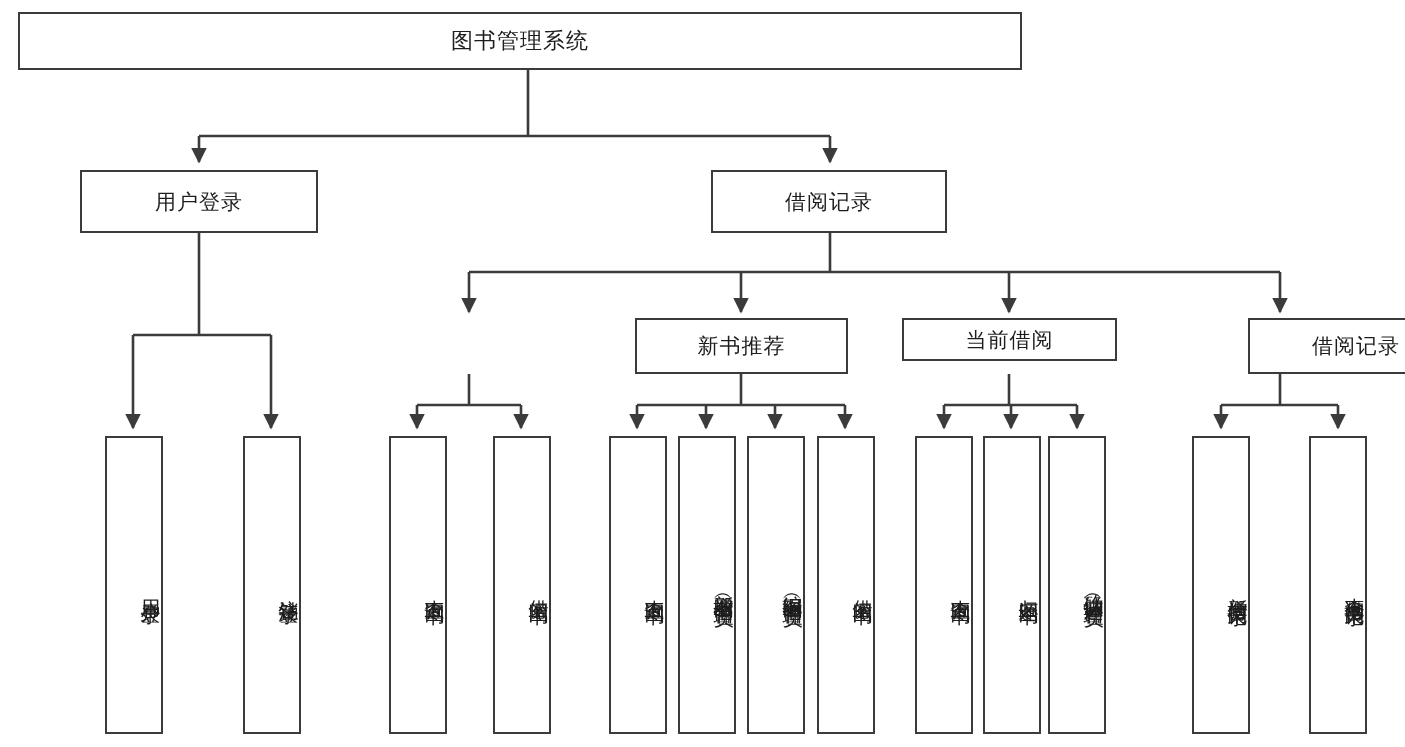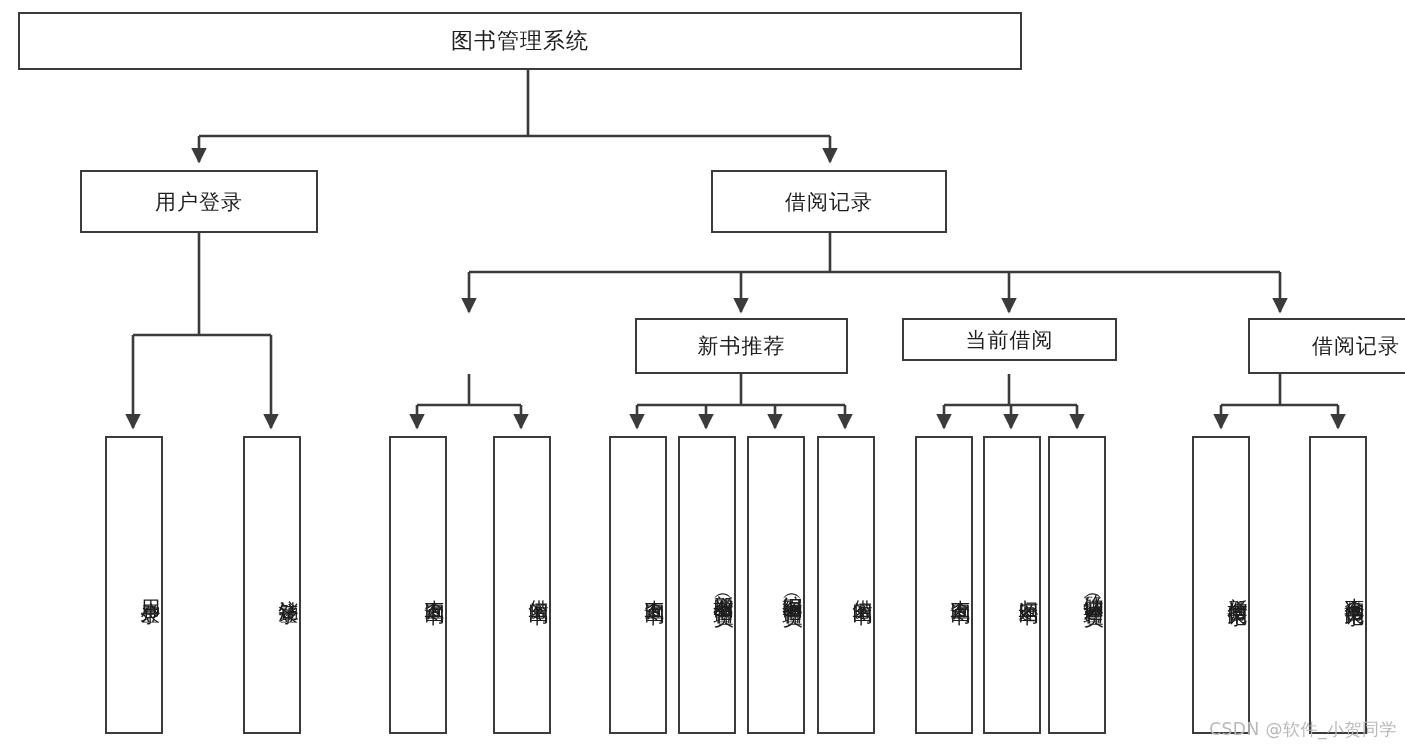--- a/index.html
+++ b/index.html
@@ -184,15 +184,14 @@
     <span class="vlabel">确认归还（管理员）</span>
   </div>
 
   <div class="node vertical" style="left:1192px; top:436px; width:58px; height:298px;">
     <span class="vlabel">新增借阅记录</span>
   </div>
   <div class="node vertical" style="left:1309px; top:436px; width:58px; height:298px;">
     <span class="vlabel">查询借阅记录</span>
   </div>
 
-  <div id="watermark">CSDN @软件_小贺同学</div>
 
 </div>
 
 </body></html>

